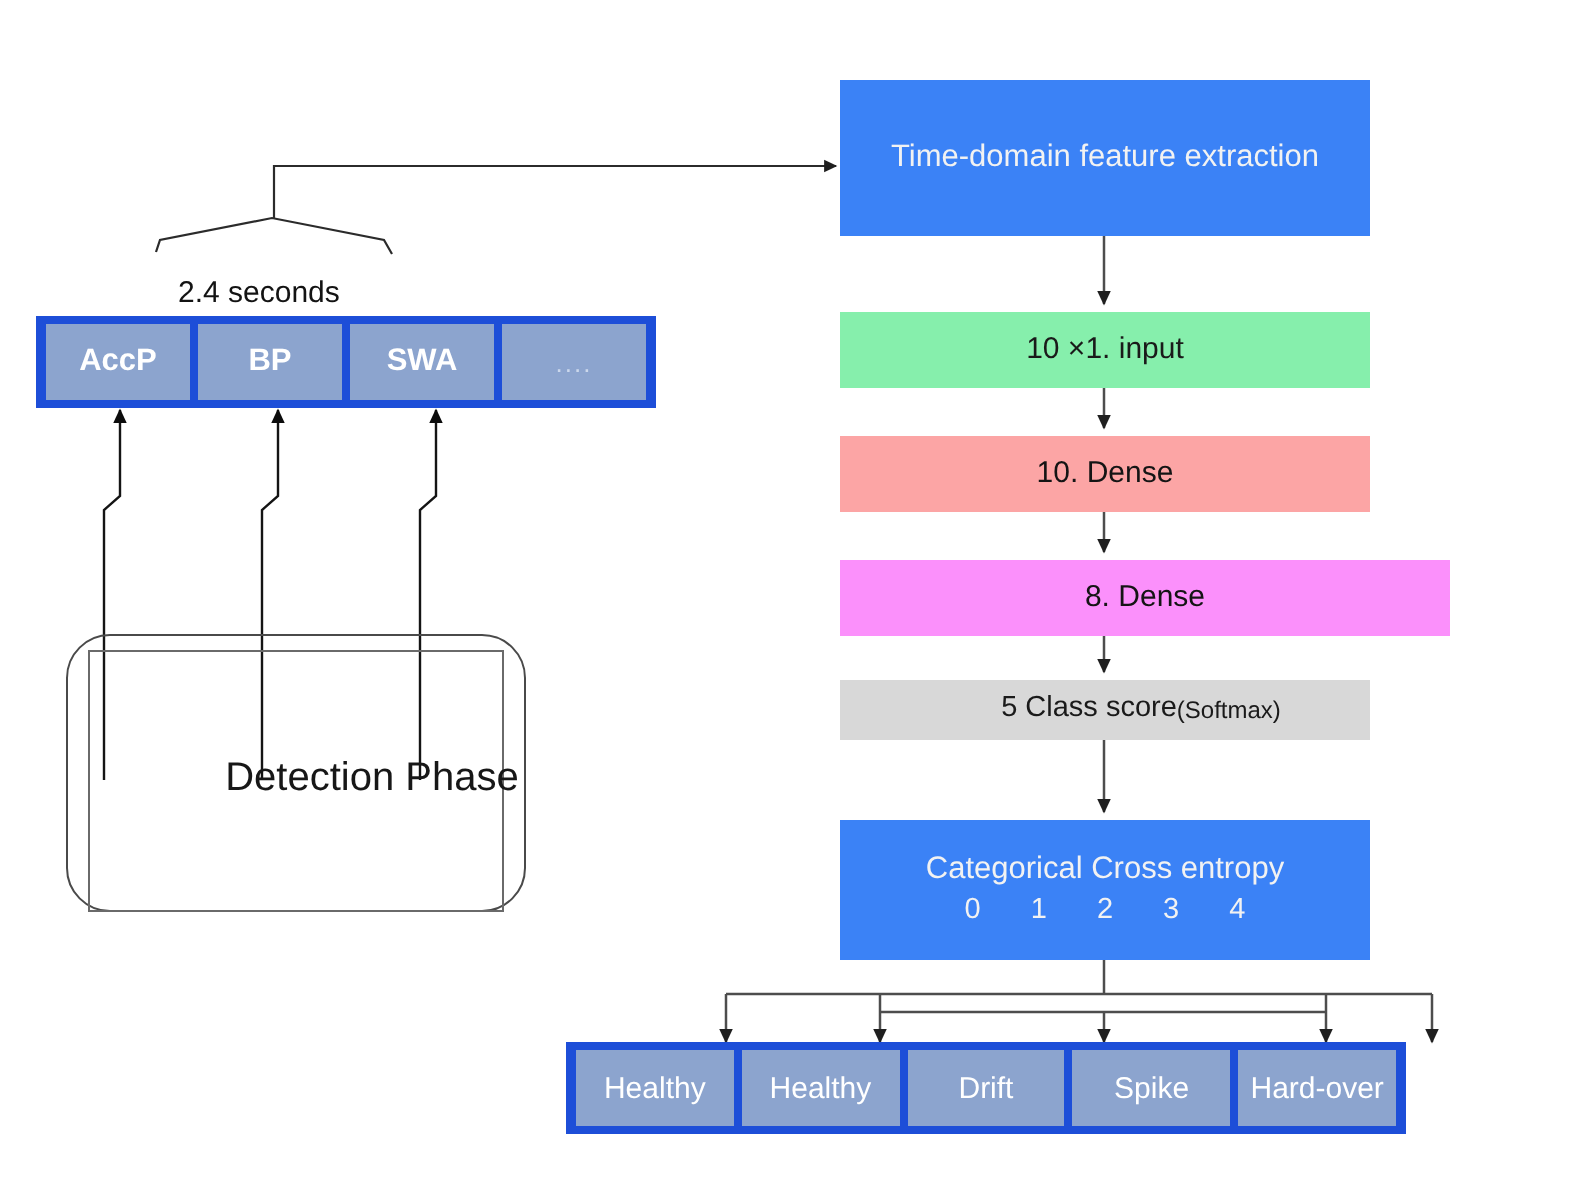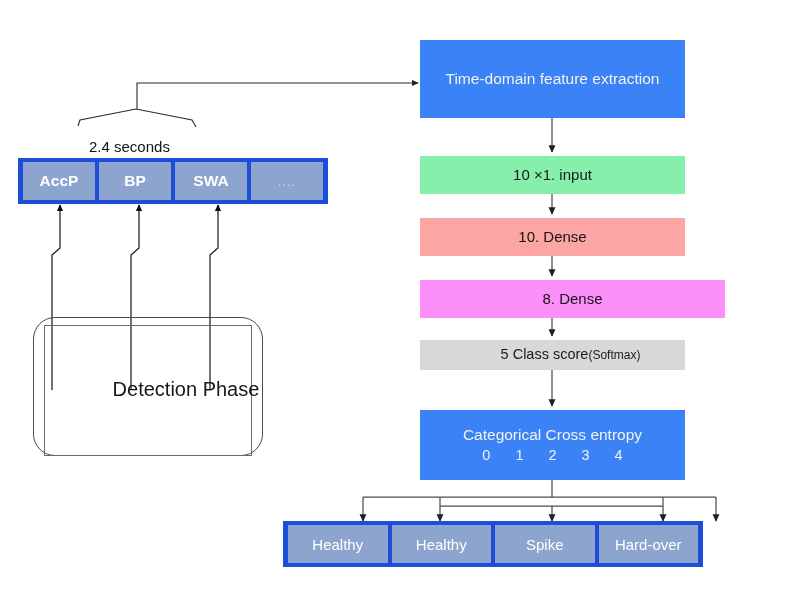--- a/index.html
+++ b/index.html
@@ -208,17 +208,18 @@
         <span>2</span>
         <span>3</span>
         <span>4</span>
       </div>
     </div>
   </div>
 
   <div class="bluebar" style="left:283px; top:521px; width:420px; height:46px;">
     <div class="bluecell">Healthy</div>
     <div class="bluecell">Healthy</div>
+    <div class="bluecell">Drift</div>
     <div class="bluecell">Spike</div>
     <div class="bluecell">Hard-over</div>
   </div>
 
 </div>
 
 </body></html>

